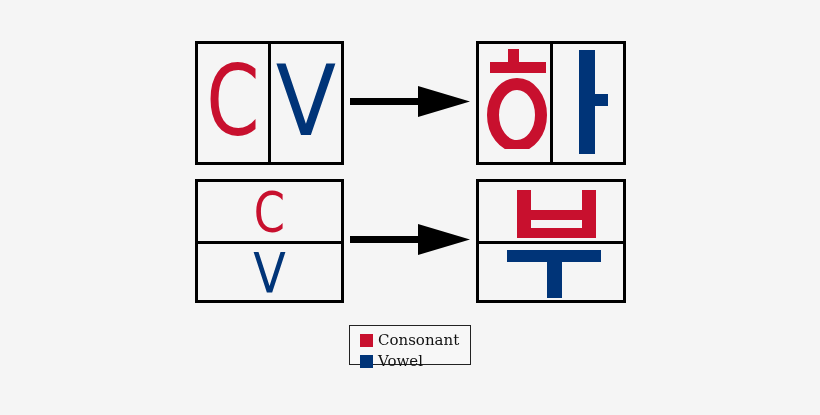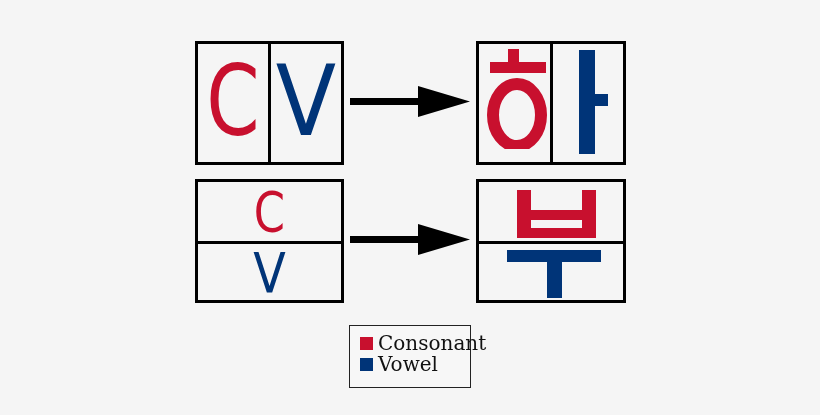--- a/index.html
+++ b/index.html
@@ -2,21 +2,21 @@
 <html><head>
 <meta charset="utf-8">
 <style>
   html, body { margin:0; padding:0; }
   body { width:820px; height:415px; background:#f5f5f5; position:relative; overflow:hidden; font-family:"Liberation Sans", sans-serif; }
   .box { position:absolute; border:3px solid #000; box-sizing:border-box; background:#f5f5f5; }
   .vdiv { position:absolute; top:0; bottom:0; width:3px; background:#000; }
   .hdiv { position:absolute; left:0; right:0; height:3px; background:#000; }
   .glyph { position:absolute; font-family:"DejaVu Sans", sans-serif; line-height:1; text-align:center; }
   .arrow { position:absolute; }
-  .legend { position:absolute; left:349px; top:325px; width:122px; height:63px; border:1px solid #222; box-sizing:border-box; background:#f7f7f7; font-family:"DejaVu Serif", serif; font-size:20px; color:#111; }
+  .legend { position:absolute; left:349px; top:325px; width:122px; height:40px; border:1px solid #222; box-sizing:border-box; background:#f7f7f7; font-family:"DejaVu Serif", serif; font-size:15px; color:#111; }
   .legend-row { position:absolute; left:10px; display:flex; align-items:center; }
   .swatch { width:13px; height:13px; margin-right:5px; }
 </style>
 </head>
 <body>
 
 <div class="box" style="left:195px; top:41px; width:149px; height:124px;">
   <div class="vdiv" style="left:70px;"></div>
   <div class="glyph" style="left:0; top:8px; width:70px; font-size:98px; color:#c8102e; transform:scaleX(0.78);">C</div>
   <div class="glyph" style="left:73px; top:8px; width:70px; font-size:98px; color:#003478; transform:scaleX(0.9);">V</div>

